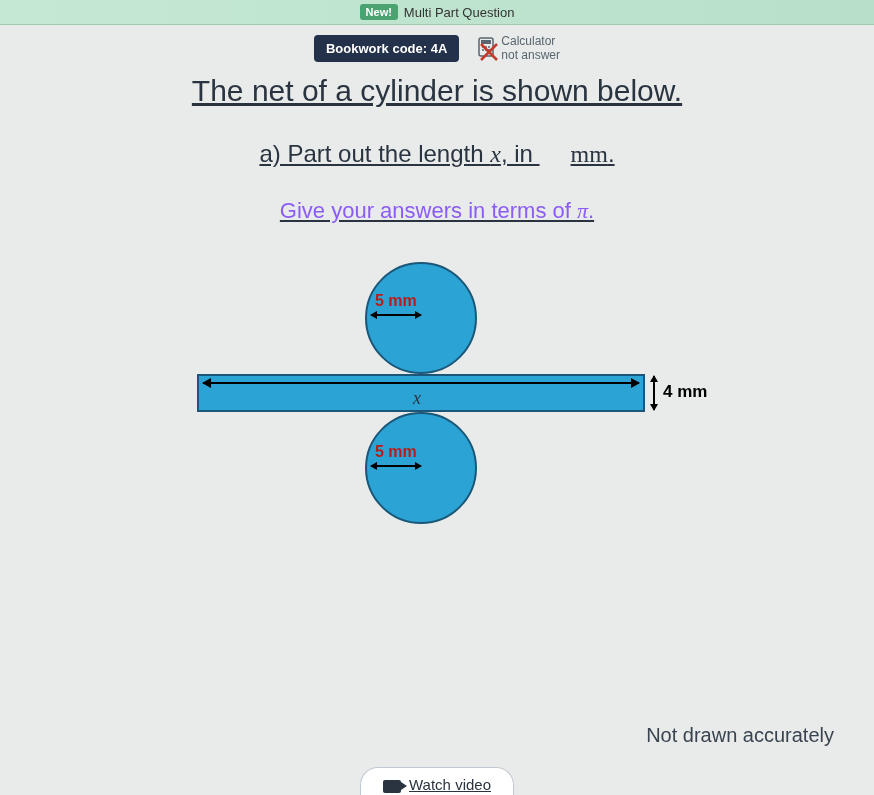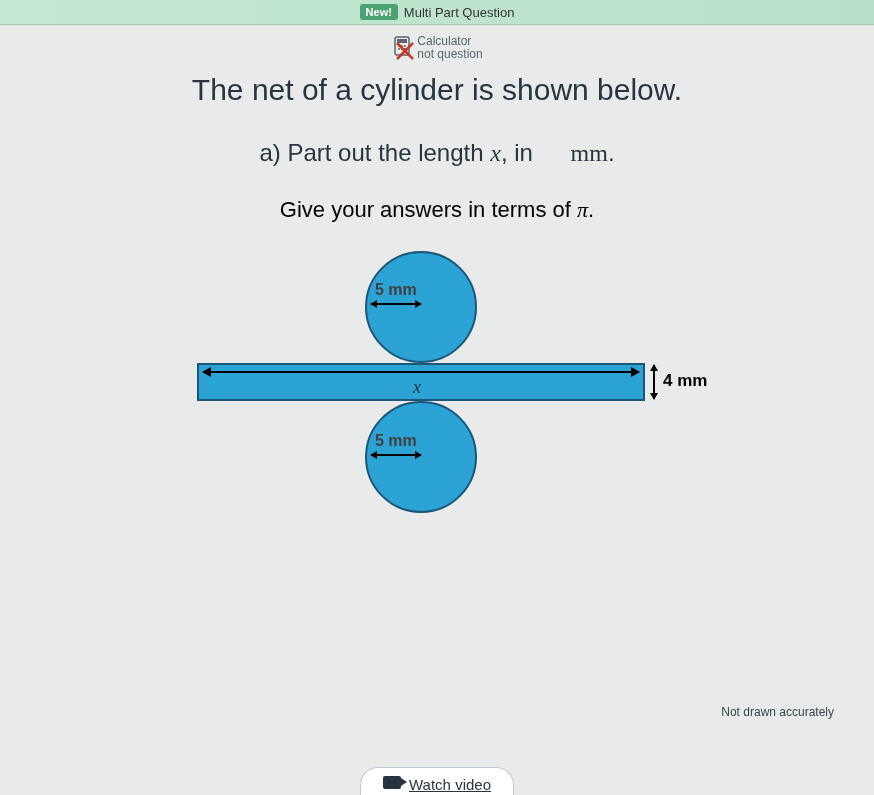--- a/index.html
+++ b/index.html
@@ -58,36 +58,37 @@
     .calc-icon {
       width: 26px;
       height: 26px;
       position: relative;
     }
     .calc-icon svg { width: 100%; height: 100%; }
     .question {
       padding: 0 25px;
       color: #2a3440;
       text-align: center;
+      text-decoration: underline;
     }
     .question h1 {
       font-weight: normal;
       font-size: 30px;
       margin-bottom: 32px;
       color: #2a3440;
     }
     .question .part {
       font-size: 24px;
       margin-bottom: 30px;
       color: #2a3440;
     }
     .question .instruction {
       font-size: 22px;
-      margin-bottom: 28px;
-      color: #000000;
+      margin-bottom: 38px;
+      color: #8b5cf6;
     }
     .mathit { font-style: italic; font-family: 'Times New Roman', serif; }
     .mathup { font-family: 'Times New Roman', serif; margin-left: 31px; }
     sup { font-size: 0.7em; }
     .diagram {
       position: relative;
       width: 560px;
       height: 320px;
       margin: 0 auto;
     }
@@ -107,21 +108,21 @@
       left: 40px;
       width: 448px;
       height: 38px;
       background: #2ba3d4;
       border: 2px solid #1a5778;
     }
     .radius-label {
       position: absolute;
       font-size: 16px;
       font-weight: bold;
-      color: #404040;
+      color: #b91c1c;
     }
     .radius-arrow {
       position: absolute;
       height: 2px;
       background: #000;
     }
     .radius-arrow::before, .radius-arrow::after {
       content: '';
       position: absolute;
       width: 0; height: 0;
@@ -176,76 +177,77 @@
       position: absolute;
       top: 120px;
       left: 506px;
       font-size: 17px;
       font-weight: bold;
       color: #000;
     }
     .accuracy {
       position: absolute;
       right: 40px;
-      bottom: 76px;
-      font-size: 12px;
+      bottom: 48px;
+      font-size: 20px;
       color: #3a4450;
     }
     .watch-video {
       position: absolute;
       bottom: 0;
       left: 50%;
       transform: translateX(-50%);
       background: #fff;
       border: 1px solid #c0c8d0;
       border-bottom: none;
       border-radius: 18px 18px 0 0;
       padding: 8px 22px 2px 22px;
       font-size: 15px;
       color: #2a3440;
       display: flex;
-      align-items: flex-start;
+      align-items: flex-end;
       gap: 8px;
       text-decoration: underline;
     }
     .video-icon {
       width: 18px; height: 13px; background: #2a3440; border-radius: 2px; position: relative;
     }
     .video-icon::after {
       content:''; position:absolute; right:-6px; top:2px;
       border-left: 6px solid #2a3440; border-top: 4px solid transparent; border-bottom: 4px solid transparent;
     }
   </style>
 </head>
 <body>
 
 <div class="banner">
   <span class="new-badge">New!</span>
   <span class="banner-title">Multi Part Question</span>
 </div>
 
 <div class="code-row">
+  <div class="code-badge">Bookwork code: 4A</div>
   <div class="calc-box">
     <span class="calc-icon">
       <svg viewBox="0 0 26 26">
         <rect x="4" y="2" width="14" height="18" rx="2" fill="none" stroke="#5a6570" stroke-width="1.5"></rect>
         <rect x="6" y="4" width="10" height="4" fill="#5a6570"></rect>
         <circle cx="8" cy="11" r="1" fill="#5a6570"></circle>
           <circle cx="11" cy="11" r="1" fill="#5a6570"></circle>
           <circle cx="14" cy="11" r="1" fill="#5a6570"></circle>
         <circle cx="8" cy="14" r="1" fill="#5a6570"></circle>
           <circle cx="11" cy="14" r="1" fill="#5a6570"></circle>
           <circle cx="14" cy="14" r="1" fill="#5a6570"></circle>
         <line x1="6" y1="24" x2="22" y2="8" stroke="#c43a2a" stroke-width="2.5"></line>
         <line x1="6" y1="8" x2="22" y2="24" stroke="#c43a2a" stroke-width="2.5"></line>
       </svg>
     </span>
     <div>
       <div>Calculator</div>
-      <div>not question</div>
+      <div>not answer</div>
     </div>
   </div>
 </div>
 
 <div class="question">
   <h1>The net of a cylinder is shown below.</h1>
 
   <p class="part">
     <span>a) Part out the length </span><span class="mathit">x</span><span>, in </span><span class="mathup">mm</span><span>.</span>
   </p>

